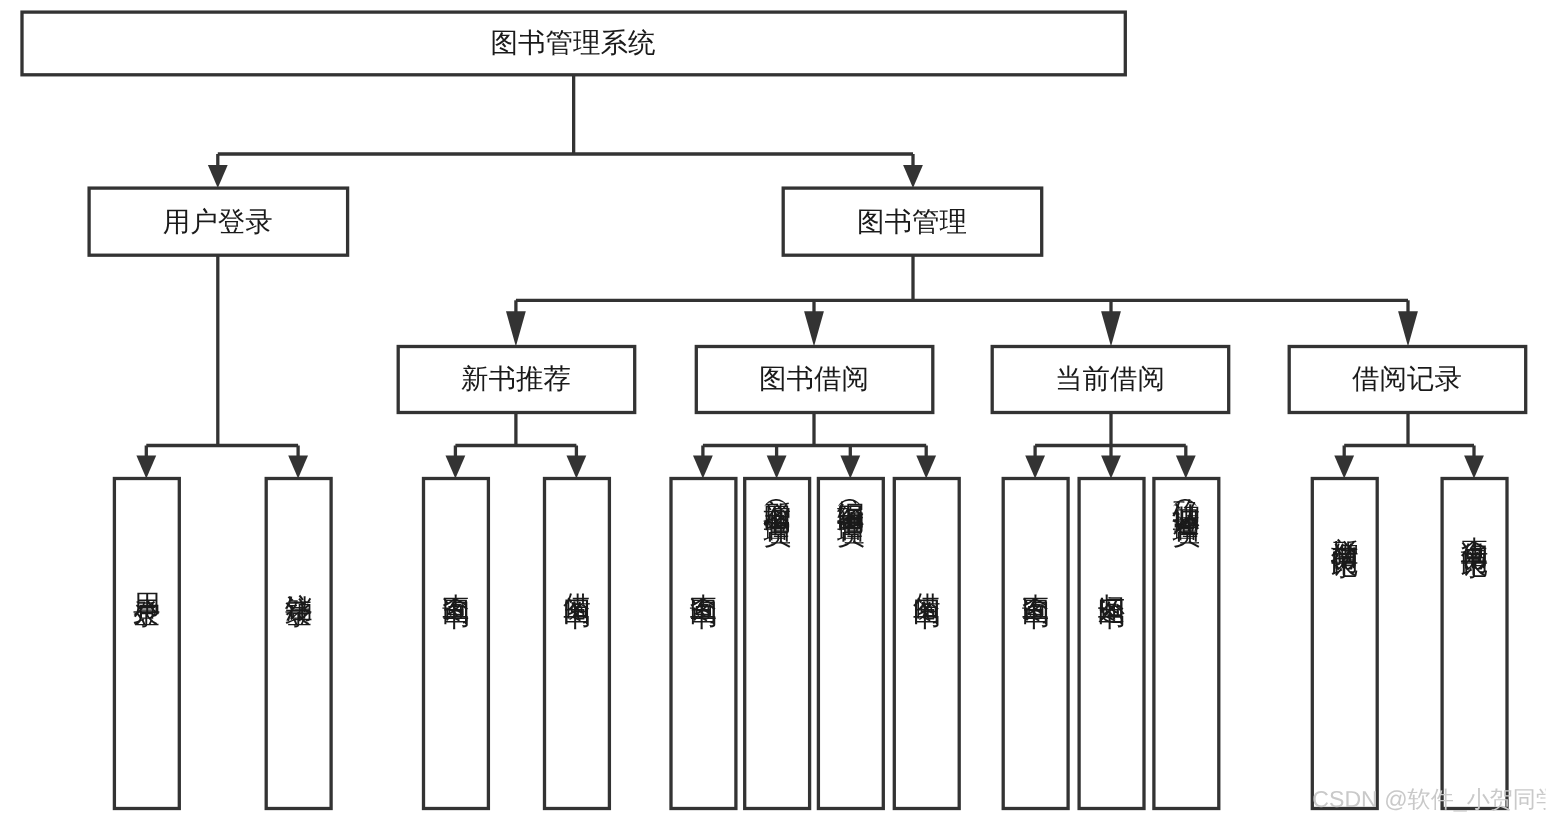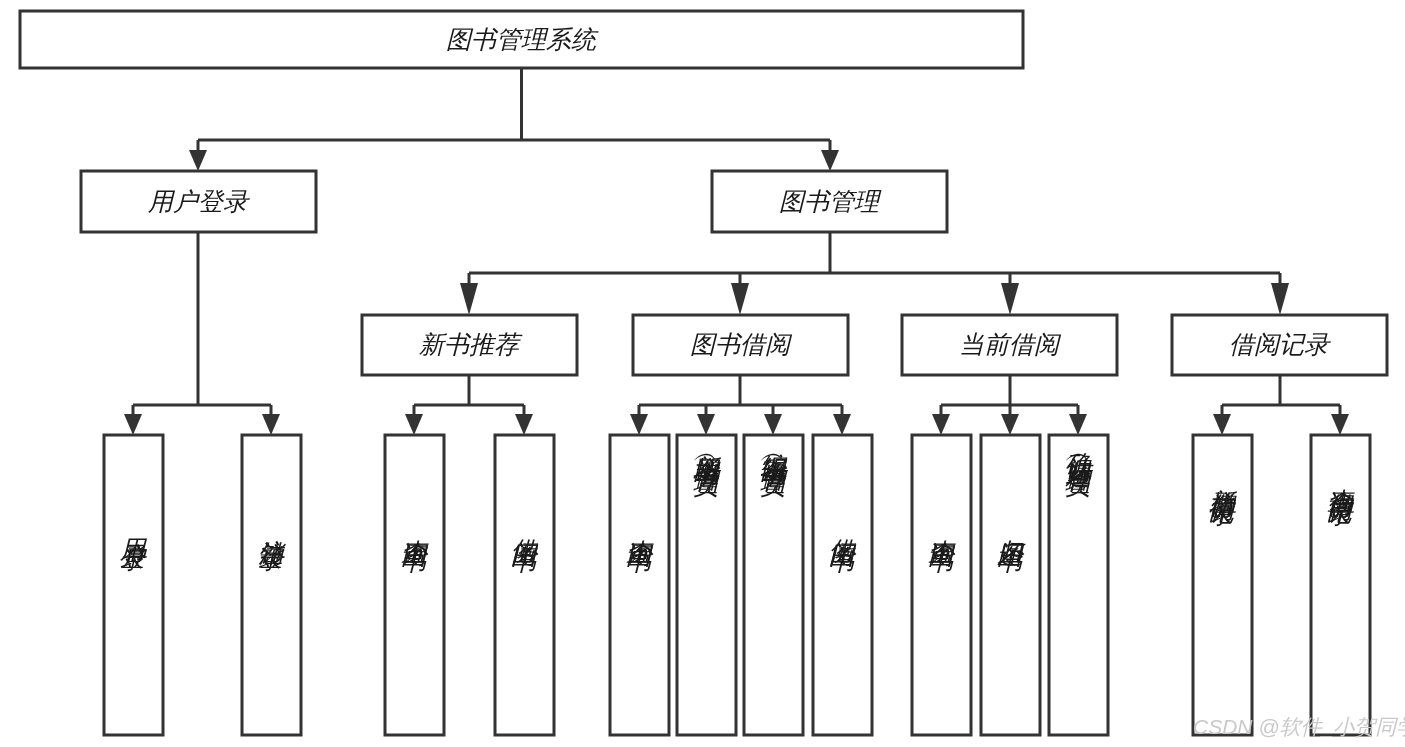--- a/index.html
+++ b/index.html
@@ -13,21 +13,20 @@
     font-family: "Liberation Sans", "DejaVu Sans", sans-serif;
     overflow: hidden;
     position: relative;
   }
   #diagram-root {
     position: absolute;
     left: 0;
     top: 0;
     width: 1112px;
     height: 747px;
-    font-style: italic;
   }
   svg {
     display: block;
   }
   .node-box {
     fill: #ffffff;
     stroke: #333333;
     stroke-width: 3;
   }
   .node-label-h {

